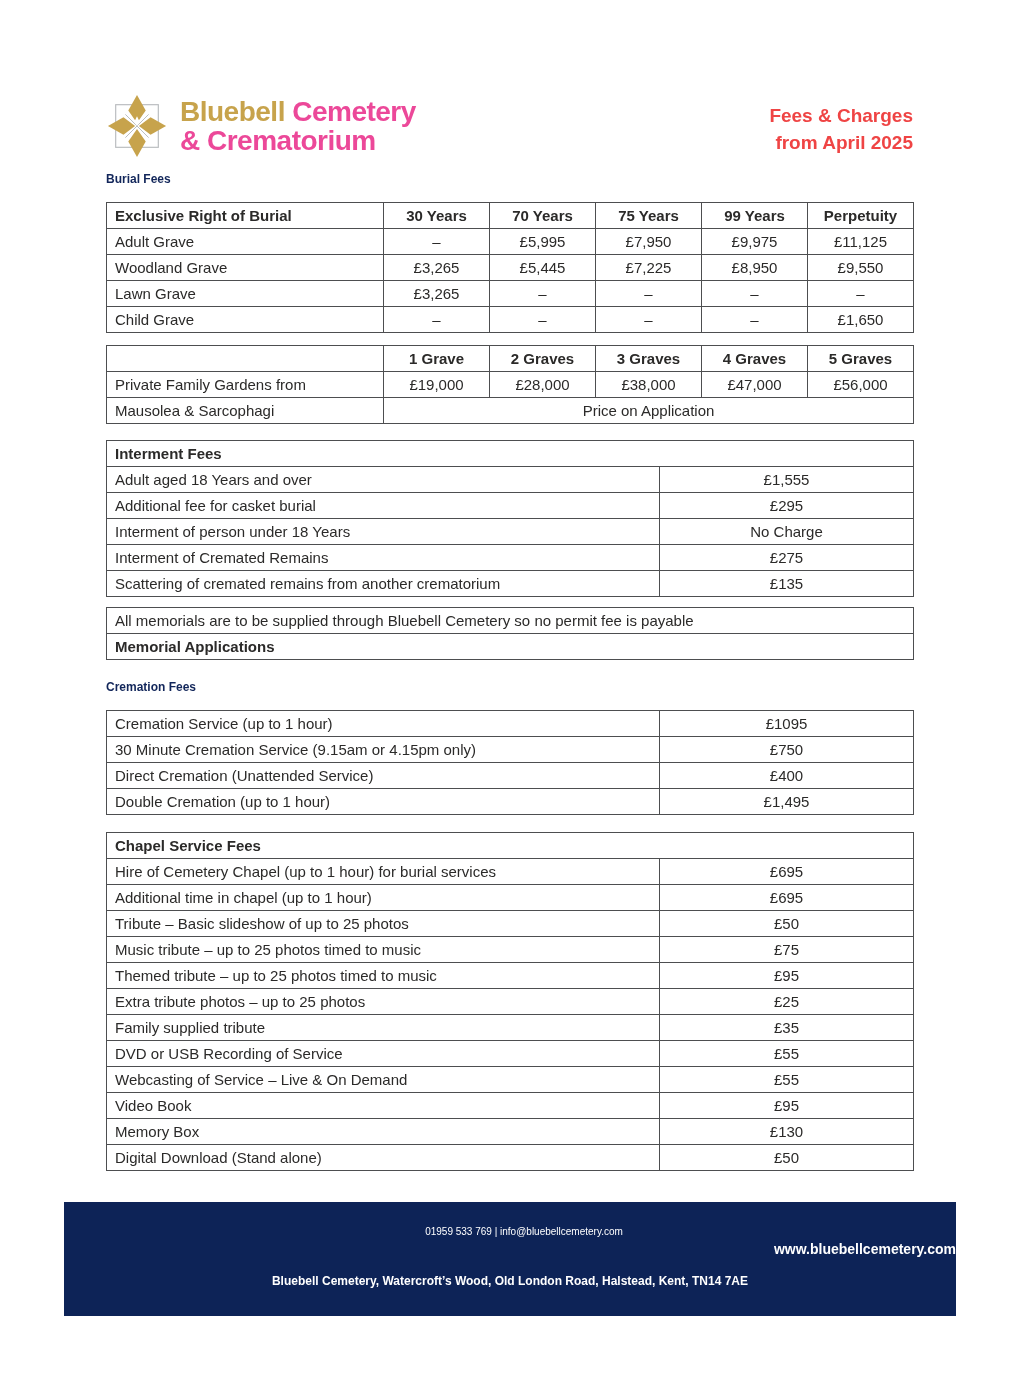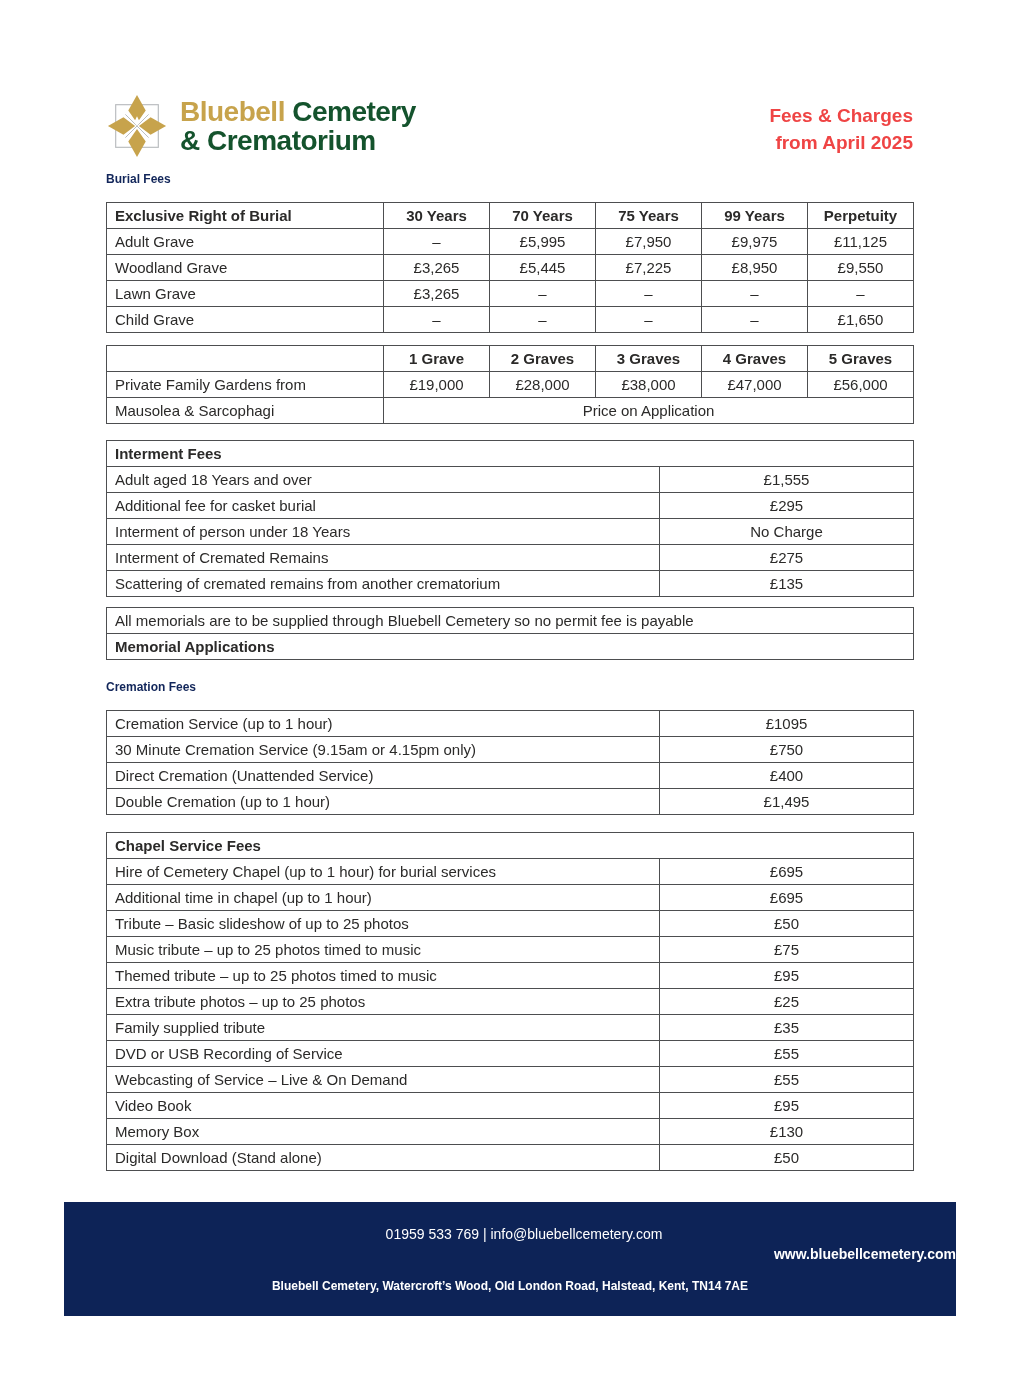--- a/index.html
+++ b/index.html
@@ -5,21 +5,21 @@
   html,body{margin:0;padding:0;background:#ffffff;}
   .page{
     position:relative;width:1019px;height:1400px;background:#ffffff;
     font-family:"Liberation Sans","DejaVu Sans",sans-serif;color:#262626;overflow:hidden;
   }
   
   .logo-block{position:absolute;top:93px;left:106px;display:flex;align-items:center;gap:12px;}
   .logo-mark{width:62px;height:66px;flex:0 0 auto;}
   .logo-text{line-height:29px;font-weight:bold;font-size:28px;letter-spacing:-0.5px;white-space:nowrap;}
   .logo-gold{color:#C7A34C;}
-  .logo-gray{color:#14532d;}
+  .logo-gray{color:#ec4899;}
   .doc-title{
     position:absolute;top:102px;right:106px;text-align:right;
     color:#ef4444;font-weight:bold;font-size:19px;line-height:27px;
   }
   
   .sec-heading{
     position:absolute;left:106px;color:#12265A;font-weight:bold;font-size:12px;
   }
   
   table.fees{
@@ -35,21 +35,21 @@
   .val{text-align:center;}
   th.lbl{text-align:left;}
   th.val{text-align:center;}
   td.noborder{border:none;background:transparent;}
   .span-head{font-weight:bold;text-align:left;}
   
   .footer{
     position:absolute;left:64px;top:1202px;width:892px;height:114px;
     background:#0D2357;color:#ffffff;text-align:center;
   }
-  .footer .line1{margin-top:24px;font-size:14px;padding-left:28px;}
+  .footer .line1{margin-top:24px;font-size:10px;padding-left:28px;}
   .footer .line2{margin-top:4px;font-size:14px;font-weight:bold;text-align:right;}
   .footer .line3{margin-top:17px;font-size:12px;font-weight:bold;}
 </style>
 </head>
 <body>
 
 <div class="page">
 
   <div class="logo-block">
     <svg class="logo-mark" viewBox="0 0 64 68">

